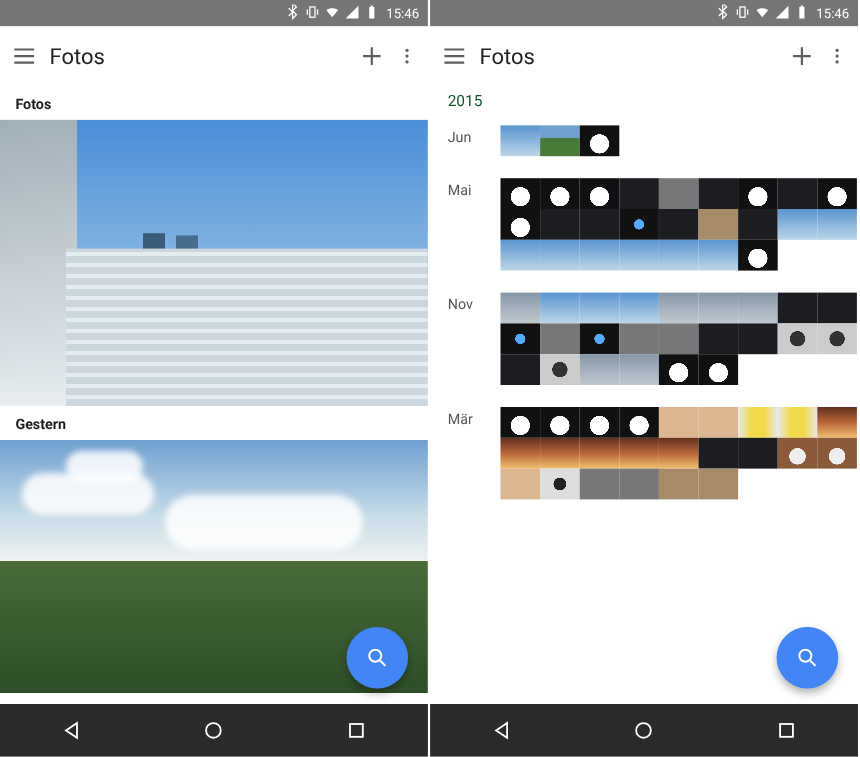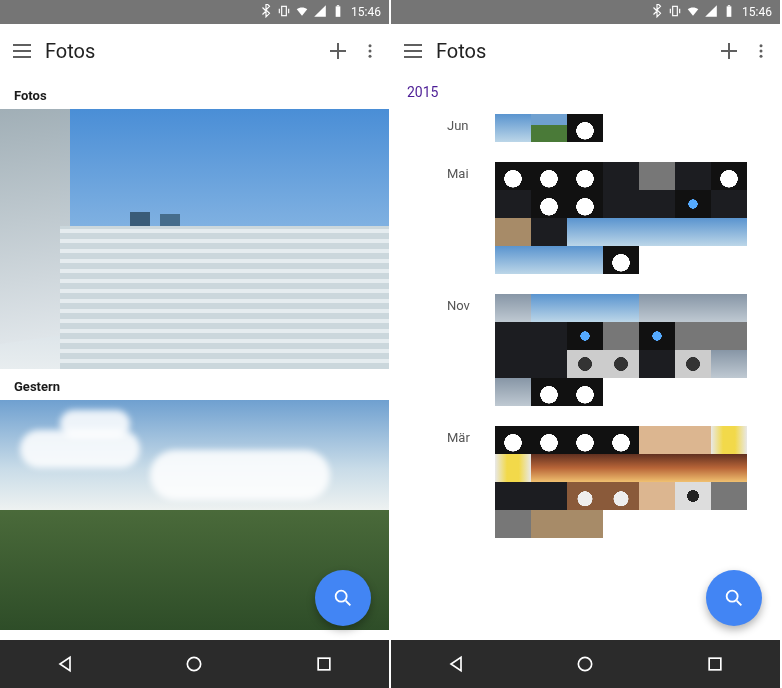--- a/index.html
+++ b/index.html
@@ -7,24 +7,24 @@
   .screen { width:391px; height:688px; position:relative; background:#fff; display:flex; flex-direction:column; border-right:2px solid #fff;}
   .statusbar { height:24px; background:#757575; color:#fff; display:flex; align-items:center; justify-content:flex-end; padding:0 8px; font-size:12px; gap:4px; }
   .status-icons svg { width:14px; height:14px; fill:#fff; display:inline-block;}
   .status-time { font-size:12px; margin-left:2px;}
   .appbar { height:54px; display:flex; align-items:center; padding:0 10px; gap:11px; background:#fff;}
   .flex-sp { flex:1;}
   .ab-title { font-size:20px; color:#222; font-weight:400;}
   .ab-icon { width:24px; height:24px; fill:#5f5f5f; cursor:pointer;}
   .content { flex:1; overflow:auto; position:relative;}
   .section-label { font-size:13px; font-weight:700; color:#1a1a1a; padding:10px 14px 6px;}
-  .year-label { font-size:14px; color:#4c1d95; padding:6px 0 10px 16px; font-weight:400;}
+  .year-label { font-size:14px; color:#14532d; padding:6px 0 10px 16px; font-weight:400;}
   .photo-big { width:100%; display:block; }
   .month-row { display:flex; padding:4px 0 16px 16px;}
-  .month-label { width:48px; font-size:13px; color:#555; padding-top:4px;margin-left:40px;}
+  .month-label { width:48px; font-size:13px; color:#555; padding-top:4px;}
   .thumb-grid { flex:1; display:flex; flex-wrap:wrap;}
   .thumb { width:36px; height:28px; display:flex; align-items:center; justify-content:center; font-size:10px;}
   .fab { position:absolute; right:18px; bottom:62px; width:56px; height:56px; border-radius:50%; background:#4285f4; display:flex; align-items:center; justify-content:center; box-shadow:0 4px 8px rgba(0,0,0,.3); cursor:pointer; z-index:10;}
   .fab svg { width:22px; height:22px; fill:#fff;}
   .navbar { height:48px; background:#2b2b2b; display:flex; align-items:center; justify-content:space-around;}
   .navbar svg { width:20px; height:20px; stroke:#fff; fill:none; stroke-width:2;}
   
   .hero1 { height:260px; background:linear-gradient(#4a8ed6,#91bce5 60%,#c9d6e0 60%,#e8edef); position:relative; overflow:hidden;}
   .bldg-l{ position:absolute; left:0; top:0; width:70px; height:100%; background:linear-gradient(#9aa9b1,#dfe5e9); transform:skewY(-8deg) translateY(-30px);}
   .bldg-r{ position:absolute; right:0; bottom:0; left:60px; height:55%; background:repeating-linear-gradient(0deg,#cbd7dc 0,#cbd7dc 6px,#e5ecef 6px,#e5ecef 10px);}

